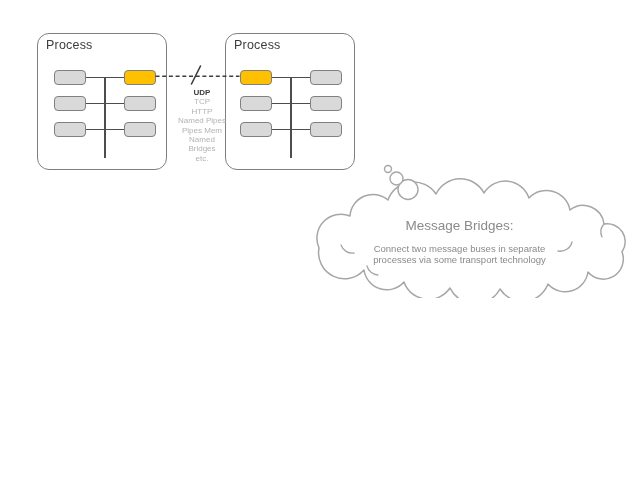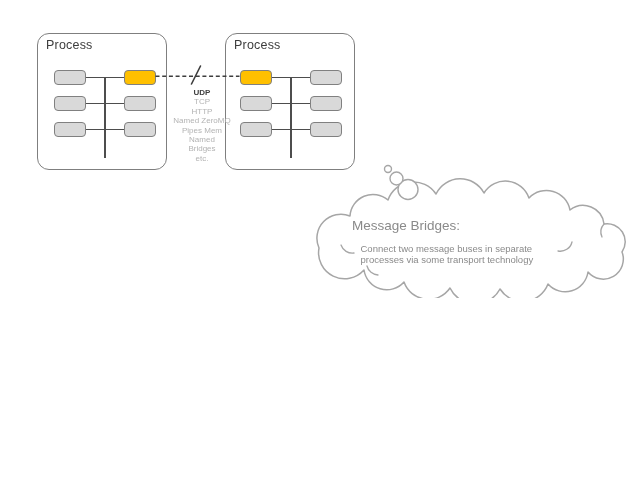--- a/index.html
+++ b/index.html
@@ -124,20 +124,21 @@
   .trail-circle {
     fill: #ffffff;
     stroke: var(--cloud-stroke, #A6A6A6);
     stroke-width: 1.4;
   }
   .callout-text {
     position: absolute;
     left: 352px;
     top: 218px;
     width: 215px;
+    text-align: center;
     z-index: 6;
     color: var(--cloud-text, #8A8A8A);
   }
   .callout-title {
     font-size: 13.5px;
     line-height: 16px;
     margin-bottom: 2px;
   }
   .callout-body {
     font-size: 9.5px;
@@ -181,21 +182,21 @@
 
   <svg class="overlay" width="638" height="478">
     <line class="dash-line" x1="155.5" y1="76.3" x2="239.5" y2="76.3"></line>
     <line class="slash-line" x1="191.5" y1="84" x2="200.5" y2="66"></line>
   </svg>
 
   <div class="transport-list">
     <div class="transport-item active">UDP</div>
     <div class="transport-item">TCP</div>
     <div class="transport-item">HTTP</div>
-    <div class="transport-item">Named ZeroMQ</div>
+    <div class="transport-item">Named Pipes</div>
     <div class="transport-item">Pipes Mem</div>
     <div class="transport-item">Named</div>
     <div class="transport-item">Bridges</div>
     <div class="transport-item">etc.</div>
   </div>
 
   <svg class="cloud-svg" width="316" height="140">
     <path class="cloud-path" d="M 5 90
          A 24 24 0 0 1 36 58
          A 23 23 0 0 1 74 42

